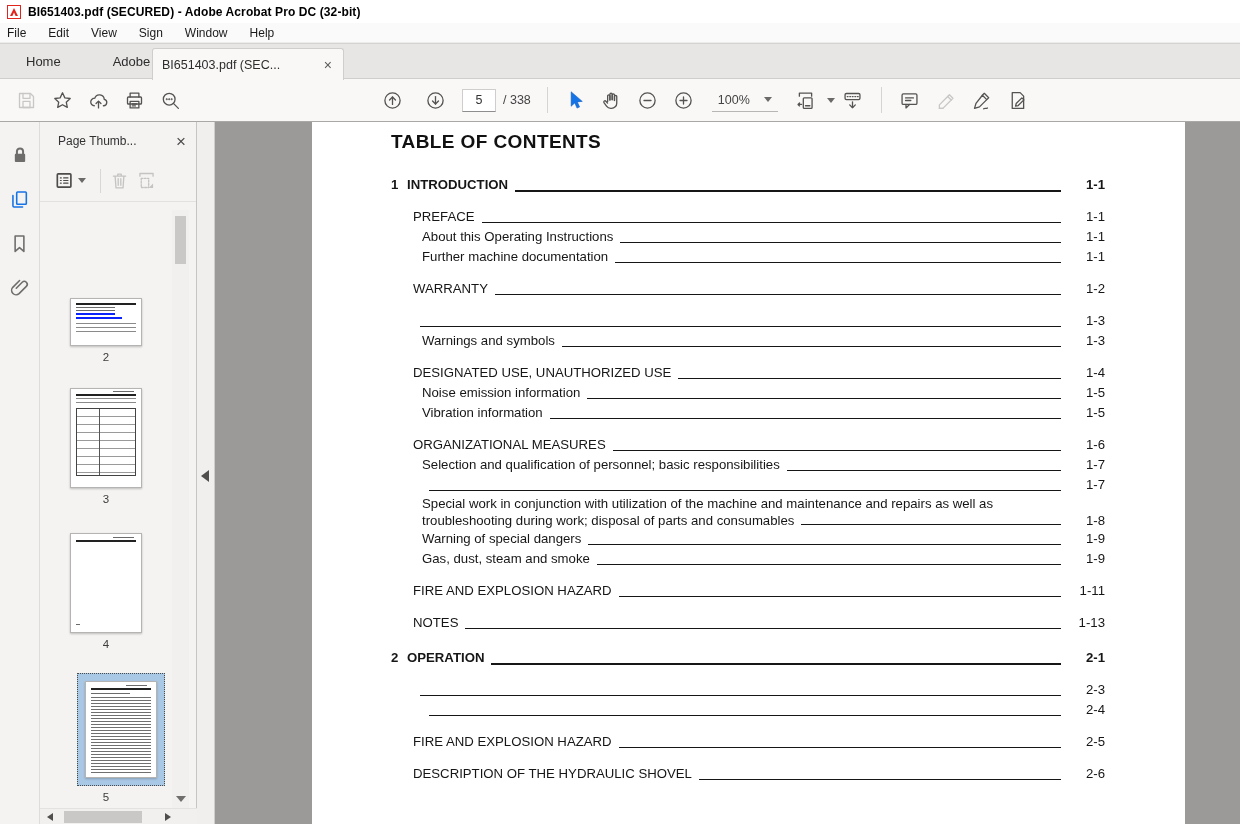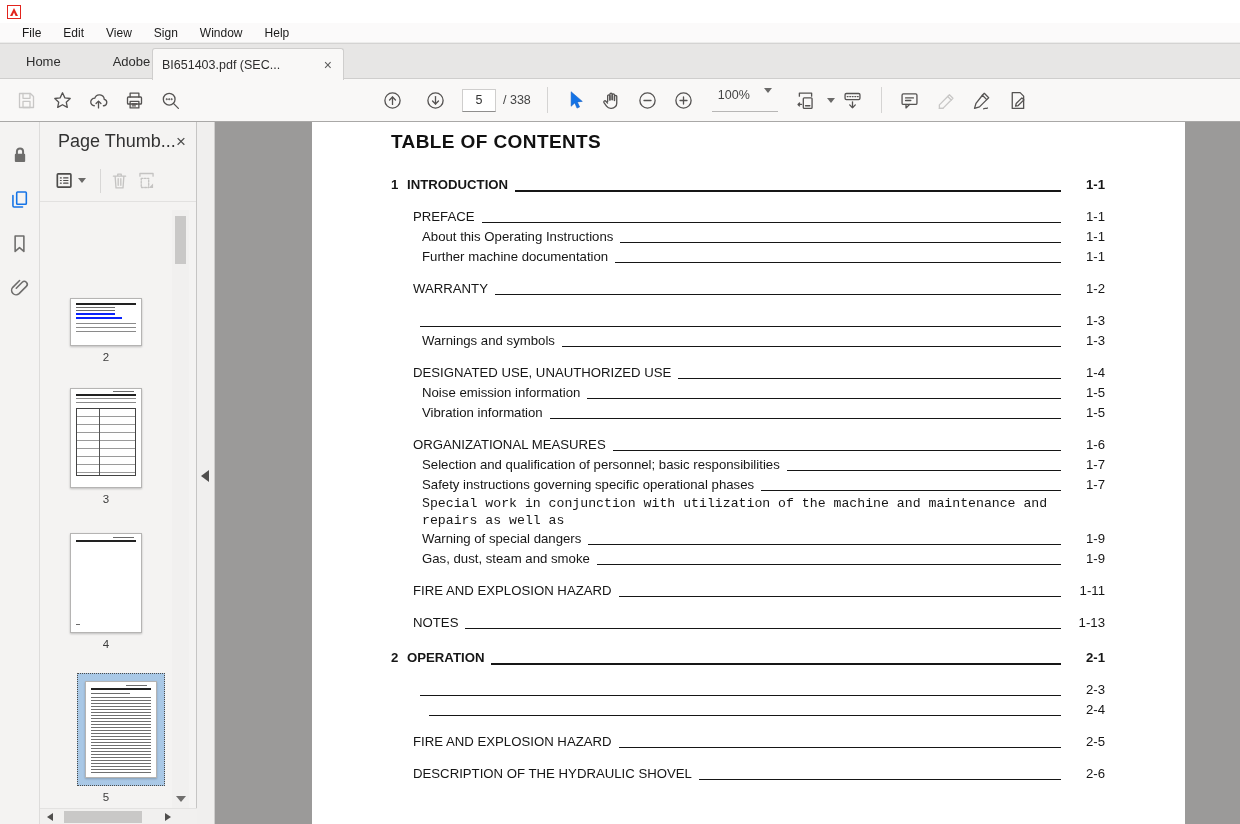--- a/index.html
+++ b/index.html
@@ -5,53 +5,53 @@
   * { margin:0; padding:0; box-sizing:border-box; }
   html,body { width:1240px; height:824px; overflow:hidden; }
   body { font-family:"Liberation Sans", sans-serif; background:#fff; color:#1a1a1a; }
 
   
   .titlebar { height:23px; background:#ffffff; display:flex; align-items:center; padding-left:7px; }
   .app-icon { width:14px; height:14px; margin-right:7px; flex:0 0 auto; }
   .title-text { font-size:12px; color:#000; font-weight:bold; letter-spacing:.1px; }
 
   
-  .menubar { height:20px; background:#fbfafa; display:flex; align-items:center; padding-left:22px; border-bottom:1px solid #ececeb; }
+  .menubar { height:20px; background:#fbfafa; display:flex; align-items:center; padding-left:7px; border-bottom:1px solid #ececeb; }
   .menu-item { font-size:12px; color:#1a1a1a; padding:0 11px 0 0; margin-right:11px; cursor:default; }
 
   
   .tabbar { height:36px; background:#e7e6e5; border-top:1px solid #d4d3d2; border-bottom:1px solid #cfcecd; position:relative; display:flex; align-items:flex-end; }
   .tab-plain { font-size:13px; color:#2d2d2d; padding:0 26px; height:100%; display:flex; align-items:center; }
   .tab-doc { position:absolute; left:152px; top:4px; height:32px; width:192px; background:#f9f8f7; border:1px solid #cfcecd; border-bottom:none; border-radius:3px 3px 0 0; display:flex; align-items:center; padding:0 9px; z-index:2; }
   .tab-doc-label { font-size:12.5px; color:#2d2d2d; flex:1; white-space:nowrap; overflow:hidden; }
   .tab-close { font-size:14px; color:#5b5b5b; padding:0 2px; margin-left:4px; }
 
   
   .toolbar { height:43px; background:#f9f8f7; border-bottom:1px solid #a9a8a7; display:flex; align-items:center; position:relative; z-index:1; }
   .tbtn { width:36px; height:34px; display:flex; align-items:center; justify-content:center; color:#555352; flex:0 0 auto; }
   .tbtn.disabled { color:#c8c7c6; }
   .tbtn svg { display:block; }
   .tb-sep { width:1px; height:26px; background:#d5d4d3; margin:0 10px; flex:0 0 auto; }
   .pager-box { width:34px; height:23px; background:#fff; border:1px solid #cfcecd; border-bottom-color:#8f8e8d; font-size:12.5px; color:#333; text-align:center; line-height:21px; margin:0 7px 0 9px; }
   .pager-count { font-size:12.5px; color:#444; margin-right:6px; white-space:nowrap; }
-  .zoom-ctrl { display:flex; align-items:flex-start; height:24px; border-bottom:1px solid #b7b6b5; margin:16px 10px; padding:0 6px; }
+  .zoom-ctrl { display:flex; align-items:center; height:24px; border-bottom:1px solid #b7b6b5; margin:16px 10px; padding:0 6px; }
   .zoom-level { font-size:12.5px; color:#444; margin-right:14px; }
   .caret { width:0; height:0; border-left:4px solid transparent; border-right:4px solid transparent; border-top:5px solid #6b6a69; }
   .caret-sm { margin-left:3px; }
 
   
   .content { display:flex; height:702px; }
 
   .rail { width:40px; background:#f4f3f2; border-right:1px solid #dddcdb; display:flex; flex-direction:column; align-items:center; padding-top:18px; }
   .rail-btn { width:30px; height:30px; margin-bottom:14px; display:flex; align-items:center; justify-content:center; color:#6e6d6c; }
   .rail-btn.active { color:#1473e6; }
 
   .panel { width:157px; background:#f4f3f2; border-right:1px solid #c6c5c4; position:relative; }
   .panel-head { height:38px; display:flex; align-items:center; padding:0 10px 0 18px; }
-  .panel-title { font-size:18px; color:#323232; flex:1; white-space:nowrap; overflow:hidden; }
+  .panel-title { font-size:12px; color:#323232; flex:1; white-space:nowrap; overflow:hidden; }
   .panel-close { font-size:17px; color:#4c4c4c; line-height:1; }
   .panel-tools { height:42px; display:flex; align-items:center; padding-left:14px; border-bottom:1px solid #e2e1e0; }
   .ptool { display:flex; align-items:center; color:#4c4b4a; margin-right:6px; }
   .ptool.disabled { color:#c4c3c2; }
   .ptool-sep { width:1px; height:24px; background:#d8d7d6; margin:0 8px; }
 
   .thumbs { position:absolute; top:88px; left:0; width:132px; height:598px; overflow:hidden; }
   .thumbwrap { position:absolute; width:132px; }
   .thumb { position:relative; margin:0 auto; background:#fff; border:1px solid #b5b4b3; box-shadow:0 1px 2px rgba(0,0,0,.22); width:72px; overflow:hidden; }
   .thumb-label { text-align:center; font-size:11.5px; color:#3c3c3c; margin-top:5px; }
@@ -81,35 +81,36 @@
 
   .docarea { flex:1; background:#9b9a99; position:relative; overflow:hidden; }
   .page { position:absolute; left:97px; top:0; width:873px; height:702px; background:#fff; padding:10px 80px 0 79px; overflow:hidden; }
 
   .doc-title { font-size:19px; font-weight:bold; color:#111; letter-spacing:.4px; margin-bottom:23px; line-height:20px; }
   .toc-row { display:flex; align-items:flex-end; font-size:13.2px; line-height:20px; color:#161616; }
   .toc-row .num { width:16px; flex:0 0 auto; }
   .toc-row.chapter { font-weight:bold; margin-top:15px; }
   .toc-row.section { margin-top:12px; padding-left:22px; }
   .toc-row.sub { padding-left:31px; }
-  .toc-row.wrapline { line-height:17px;font-family:Liberation Mono, monospace; }
+  .toc-row.wrapline { line-height:17px; }
   .leader { flex:1; border-bottom:1px solid #161616; margin:0 0 4px 7px; }
   .toc-row.chapter .leader { border-bottom-width:2px; margin-bottom:3px; }
   .pagenum { min-width:36px; text-align:right; margin-left:8px; flex:0 0 auto; }
 </style>
 </head>
 <body>
 
 <div class="titlebar">
   <span class="app-icon">
     <svg width="14" height="14" viewBox="0 0 14 14">
         <rect x="0.5" y="0.5" width="13" height="13" fill="#fff" stroke="#e2241d"></rect>
         <path d="M3 11 L7 3 L11 11 L8.6 11 L7 7.4 L5.4 11 Z" fill="#e2241d"></path>
       </svg>
   </span>
+  <span class="title-text">BI651403.pdf (SECURED) - Adobe Acrobat Pro DC (32-bit)</span>
 </div>
 
 <div class="menubar">
     <span class="menu-item">File</span>
     <span class="menu-item">Edit</span>
     <span class="menu-item">View</span>
     <span class="menu-item">Sign</span>
     <span class="menu-item">Window</span>
     <span class="menu-item">Help</span>
   </div>
@@ -439,26 +440,30 @@
             <span>ORGANIZATIONAL MEASURES</span>
             <span class="leader"></span>
             <span class="pagenum">1-6</span>
           </div>
           <div class="toc-row sub">
             <span>Selection and qualification of personnel; basic responsibilities</span>
             <span class="leader"></span>
             <span class="pagenum">1-7</span>
           </div>
           <div class="toc-row sub">
-            <span>Safety instructions governing specific operational phases</span>
             <span class="leader"></span>
             <span class="pagenum">1-7</span>
           </div>
           <div class="toc-row sub wrapline">
             <span>Special work in conjunction with utilization of the machine and maintenance and repairs as well as</span>
+          </div>
+          <div class="toc-row sub wrapline">
+            <span>troubleshooting during work; disposal of parts and consumables</span>
+            <span class="leader"></span>
+            <span class="pagenum">1-8</span>
           </div>
           <div class="toc-row sub">
             <span>Warning of special dangers</span>
             <span class="leader"></span>
             <span class="pagenum">1-9</span>
           </div>
           <div class="toc-row sub">
             <span>Gas, dust, steam and smoke</span>
             <span class="leader"></span>
             <span class="pagenum">1-9</span>

